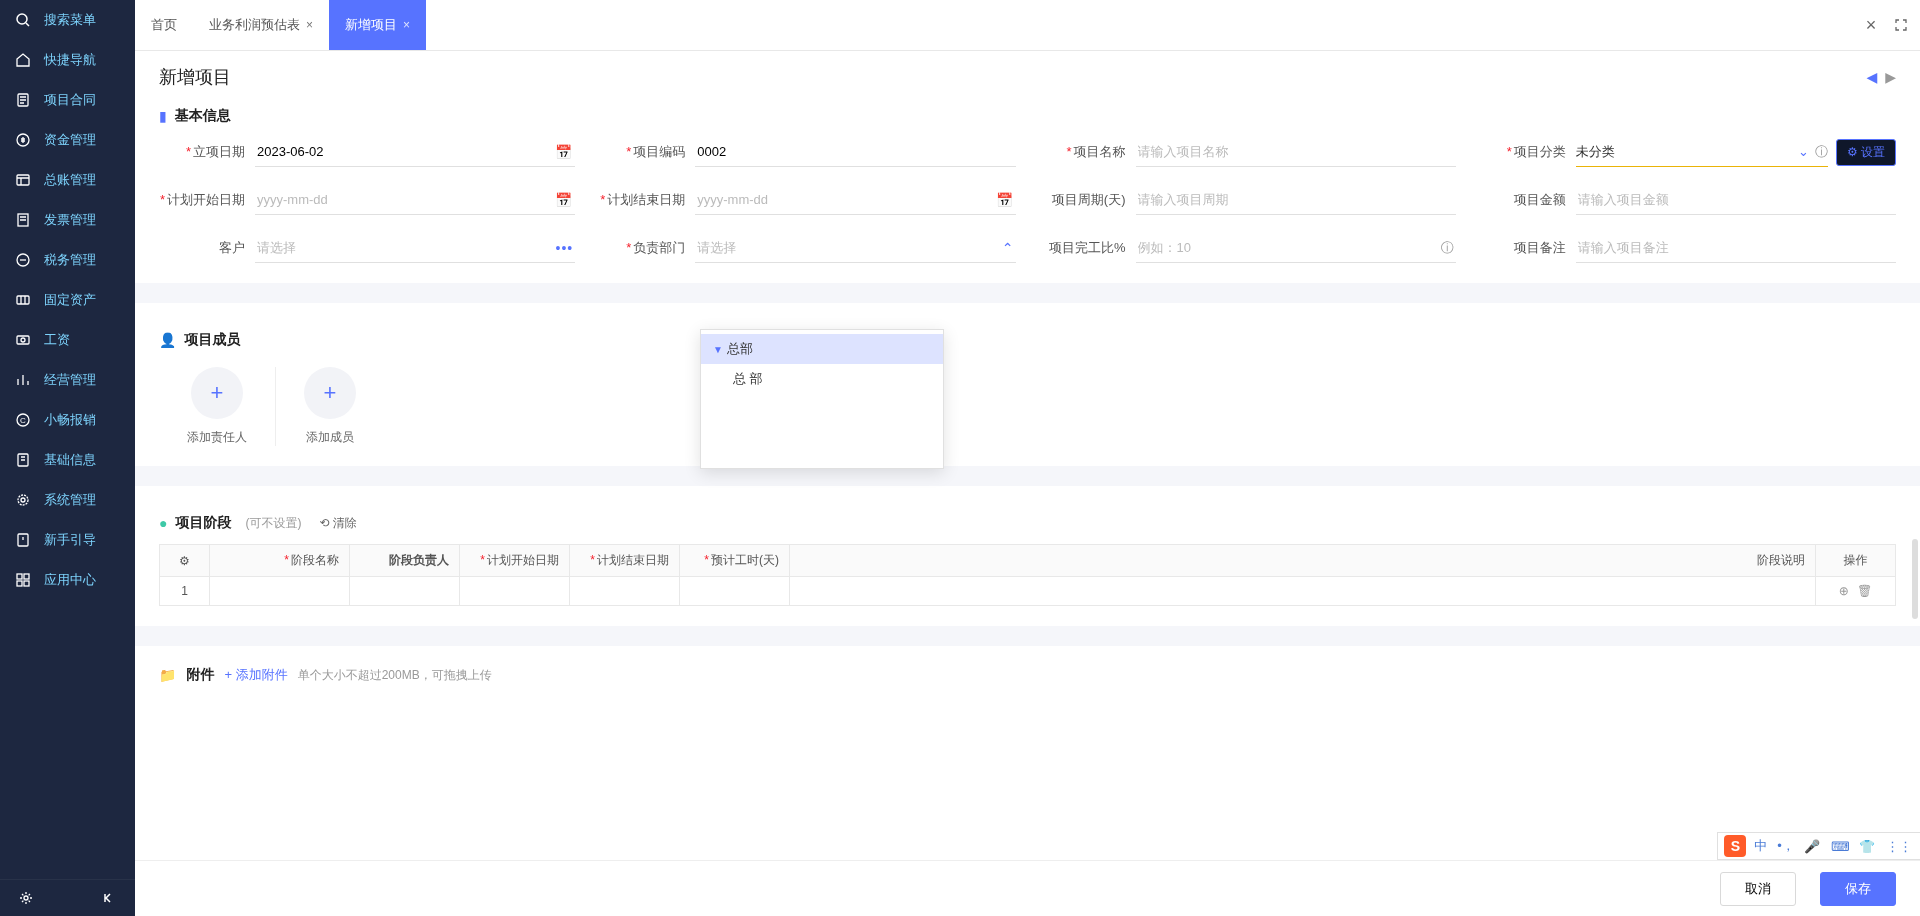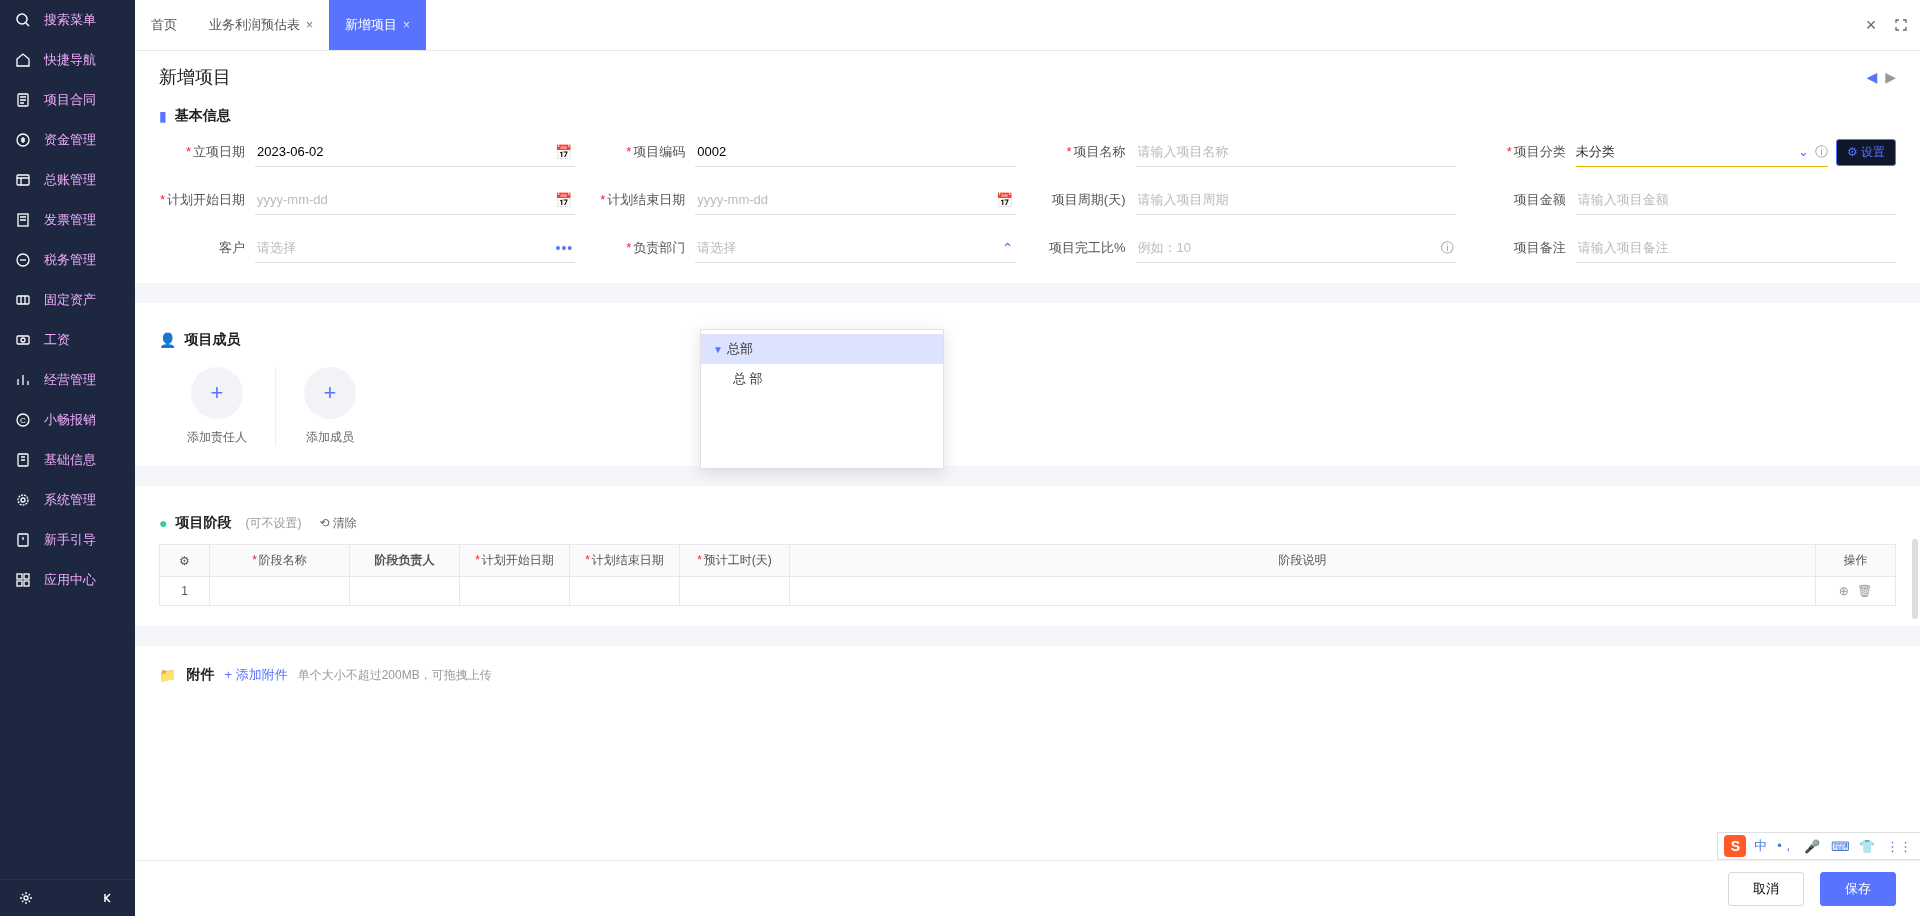--- a/index.html
+++ b/index.html
@@ -1,20 +1,20 @@
 <!DOCTYPE html>
 <html><head>
 <meta charset="utf-8">
 <style>
 * { margin: 0; padding: 0; box-sizing: border-box; }
 body { font-family: "Microsoft YaHei", -apple-system, sans-serif; font-size: 13px; color: #333; background: #fff; overflow: hidden; }
 .app { display: flex; height: 916px; width: 1920px; }
 
 
-.sidebar { width: 135px; background: #1d2740; color: #f0abfc; display: flex; flex-direction: column; gap: 16px; }
+.sidebar { width: 135px; background: #1d2740; color: #7dd3fc; display: flex; flex-direction: column; gap: 16px; }
 .sidebar-top { flex: 1; }
 .sidebar-item { display: flex; align-items: center; padding: 11px 14px; cursor: pointer; font-size: 13px; }
 .sidebar-item .icon { width: 18px; height: 18px; margin-right: 12px; display: flex; align-items: center; justify-content: center; flex-shrink: 0; }
 .sidebar-bottom { display: flex; justify-content: space-between; padding: 10px 18px; border-top: 1px solid rgba(255,255,255,0.05); }
 .sidebar-bottom .icon { width: 16px; height: 16px; cursor: pointer; }
 
 
 .main { flex: 1; display: flex; flex-direction: column; background: #f5f6fa; min-width: 0; }
 
 
@@ -63,34 +63,34 @@
 
 
 .members { display: flex; gap: 0; padding-top: 6px; }
 .member-card { display: flex; flex-direction: column; align-items: center; gap: 10px; padding: 0 28px; }
 .member-card + .member-card { border-left: 1px solid #eee; }
 .add-circle { width: 52px; height: 52px; border-radius: 50%; background: #f2f3f7; display: flex; align-items: center; justify-content: center; color: #5773ff; font-size: 22px; cursor: pointer; }
 .member-label { font-size: 12px; color: #666; }
 
 
 .phase-table { width: 100%; border: 1px solid #e8e8e8; border-collapse: collapse; }
-.phase-table th, .phase-table td { border: 1px solid #e8e8e8; padding: 7px 10px; font-size: 12px; text-align: center; color: #555; font-weight: normal; }
+.phase-table th, .phase-table td { border: 1px solid #e8e8e8; padding: 7px 10px; font-size: 12px; text-align: right; color: #555; font-weight: normal; }
 .phase-table th { background: #fafafa; }
 .phase-table th .req { color: #f5222d; }
 .phase-table td.center, .phase-table th.center { text-align: center; }
 .row-actions { display: flex; gap: 8px; justify-content: center; color: #999; }
 .row-actions span { cursor: pointer; }
 
 
 .attach-header { display: flex; align-items: center; gap: 10px; }
 .attach-add { color: #5773ff; font-size: 13px; cursor: pointer; }
 .attach-hint { color: #999; font-size: 12px; }
 
 
-.footer { height: 56px; background: #fff; border-top: 1px solid #eee; display: flex; align-items: center; justify-content: flex-end; padding: 11px 24px; gap: 16px; }
+.footer { height: 56px; background: #fff; border-top: 1px solid #eee; display: flex; align-items: center; justify-content: flex-end; padding: 11px 24px; gap: 24px; }
 .btn { padding: 7px 24px; font-size: 13px; border-radius: 3px; cursor: pointer; border: 1px solid #d9d9d9; background: #fff; }
 .btn-primary { background: #5773ff; color: #fff; border-color: #5773ff; }
 
 
 .ime-bar { position: fixed; right: 0; bottom: 56px; height: 28px; display: flex; align-items: center; gap: 6px; background: #fff; padding: 2px 6px; border: 1px solid #e0e0e0; border-right: none; z-index: 200; }
 .ime-bar .ime-logo { width: 22px; height: 22px; background: #ff5b29; border-radius: 4px; color: #fff; display: flex; align-items: center; justify-content: center; font-weight: bold; font-size: 14px; }
 .ime-bar .ime-item { font-size: 13px; color: #4a7bd6; padding: 0 2px; }
 
 
 .scroll-stub { position: absolute; right: 2px; top: 440px; width: 6px; height: 80px; background: #ddd; border-radius: 3px; }

